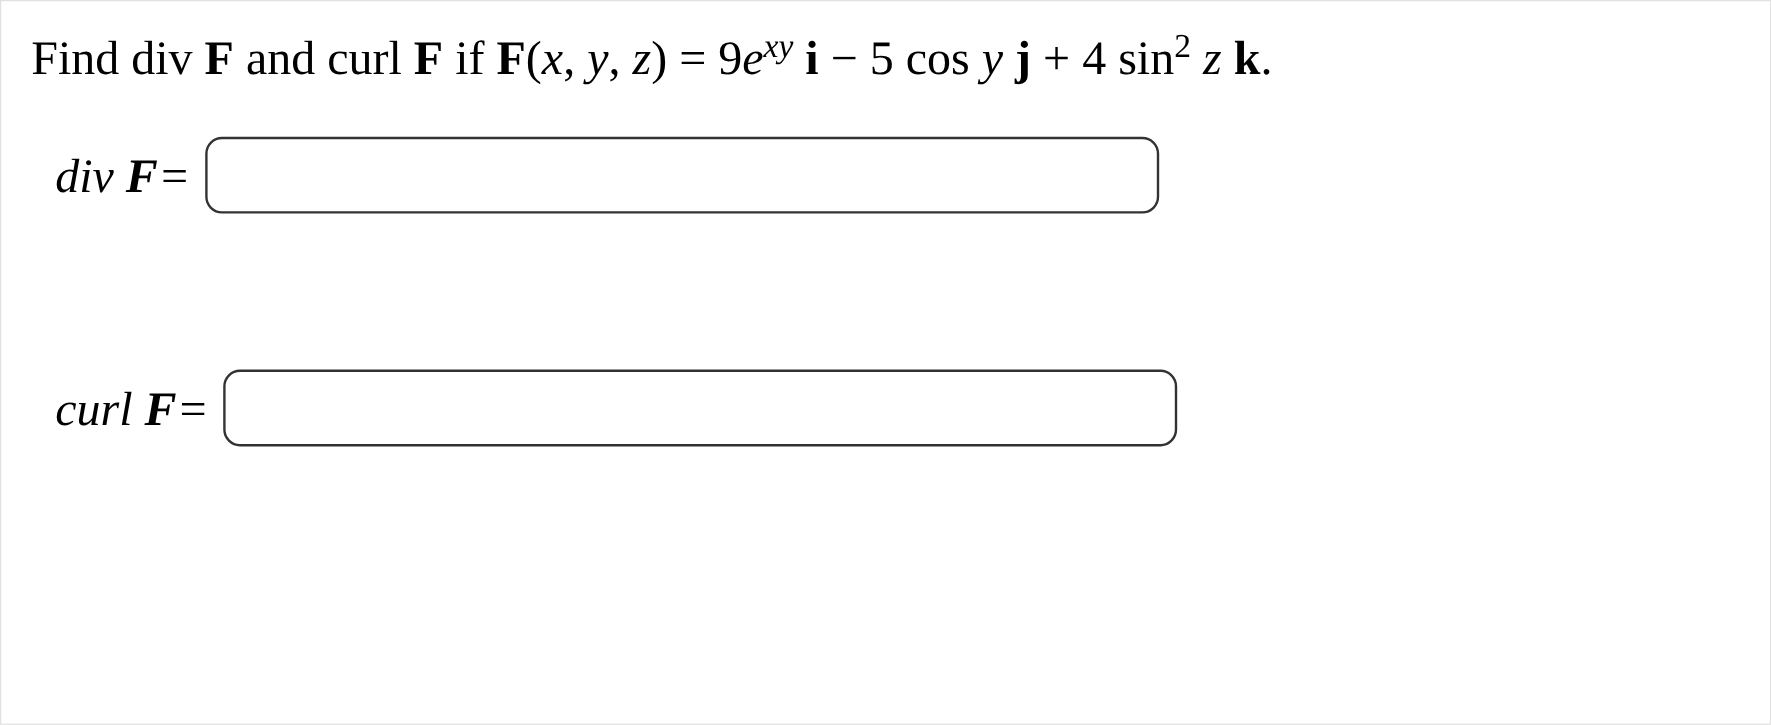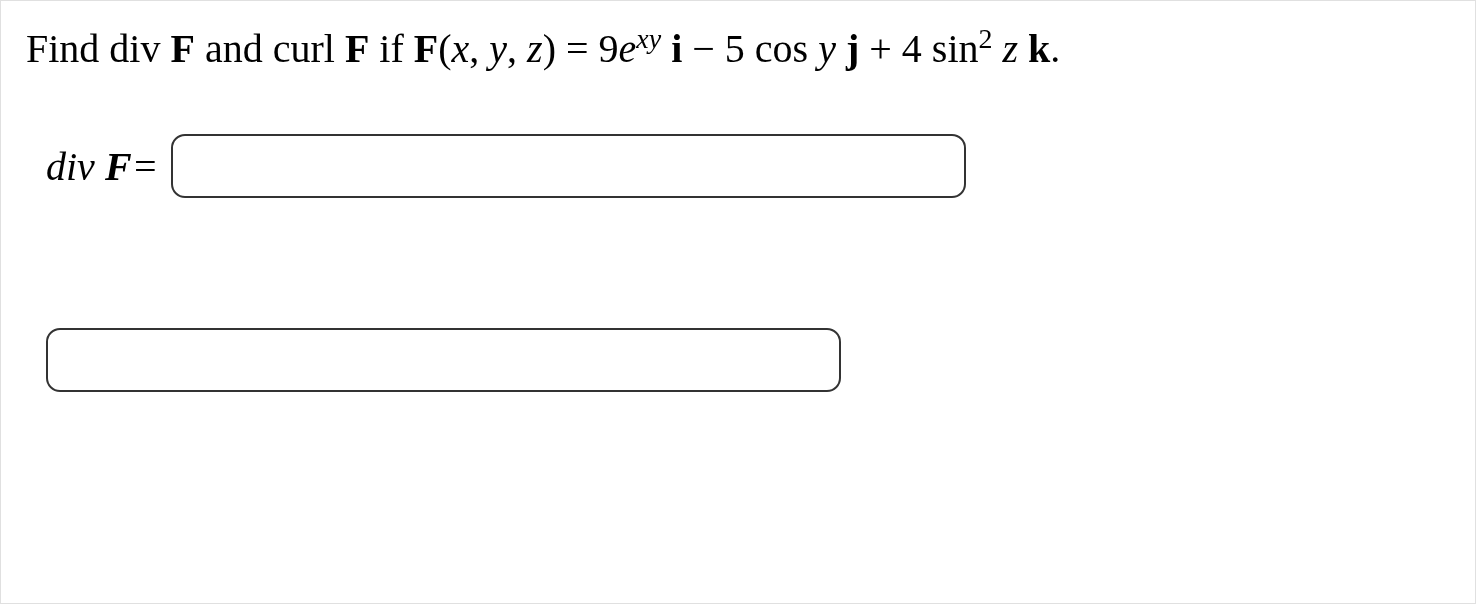--- a/index.html
+++ b/index.html
@@ -13,21 +13,21 @@
       background: #ffffff;
       font-family: "Times New Roman", "Latin Modern Roman", serif;
       color: #000000;
       padding: 20px 25px;
       position: relative;
       border: 1px solid #e0e0e0;
     }
     .problem-text {
       font-size: 40px;
       line-height: 1.4;
-      margin-bottom: 57px;
+      margin-bottom: 37px;
     }
     .problem-text .bold {
       font-weight: bold;
     }
     .problem-text sup {
       font-size: 0.7em;
       vertical-align: super;
       line-height: 0;
     }
     .problem-text .italic {
@@ -67,14 +67,17 @@
 </div>
 
 <div class="answer-row">
   <div class="answer-label">
     <span>div </span><span class="bold">F</span><span>=</span>
   </div>
   <input type="text" class="answer-input" value="" style="">
 </div>
 
 <div class="answer-row">
+  <div class="answer-label">
+    <span>curl </span><span class="bold">F</span><span>=</span>
+  </div>
   <input type="text" class="answer-input" value="" style="">
 </div>
 
 </body></html>

